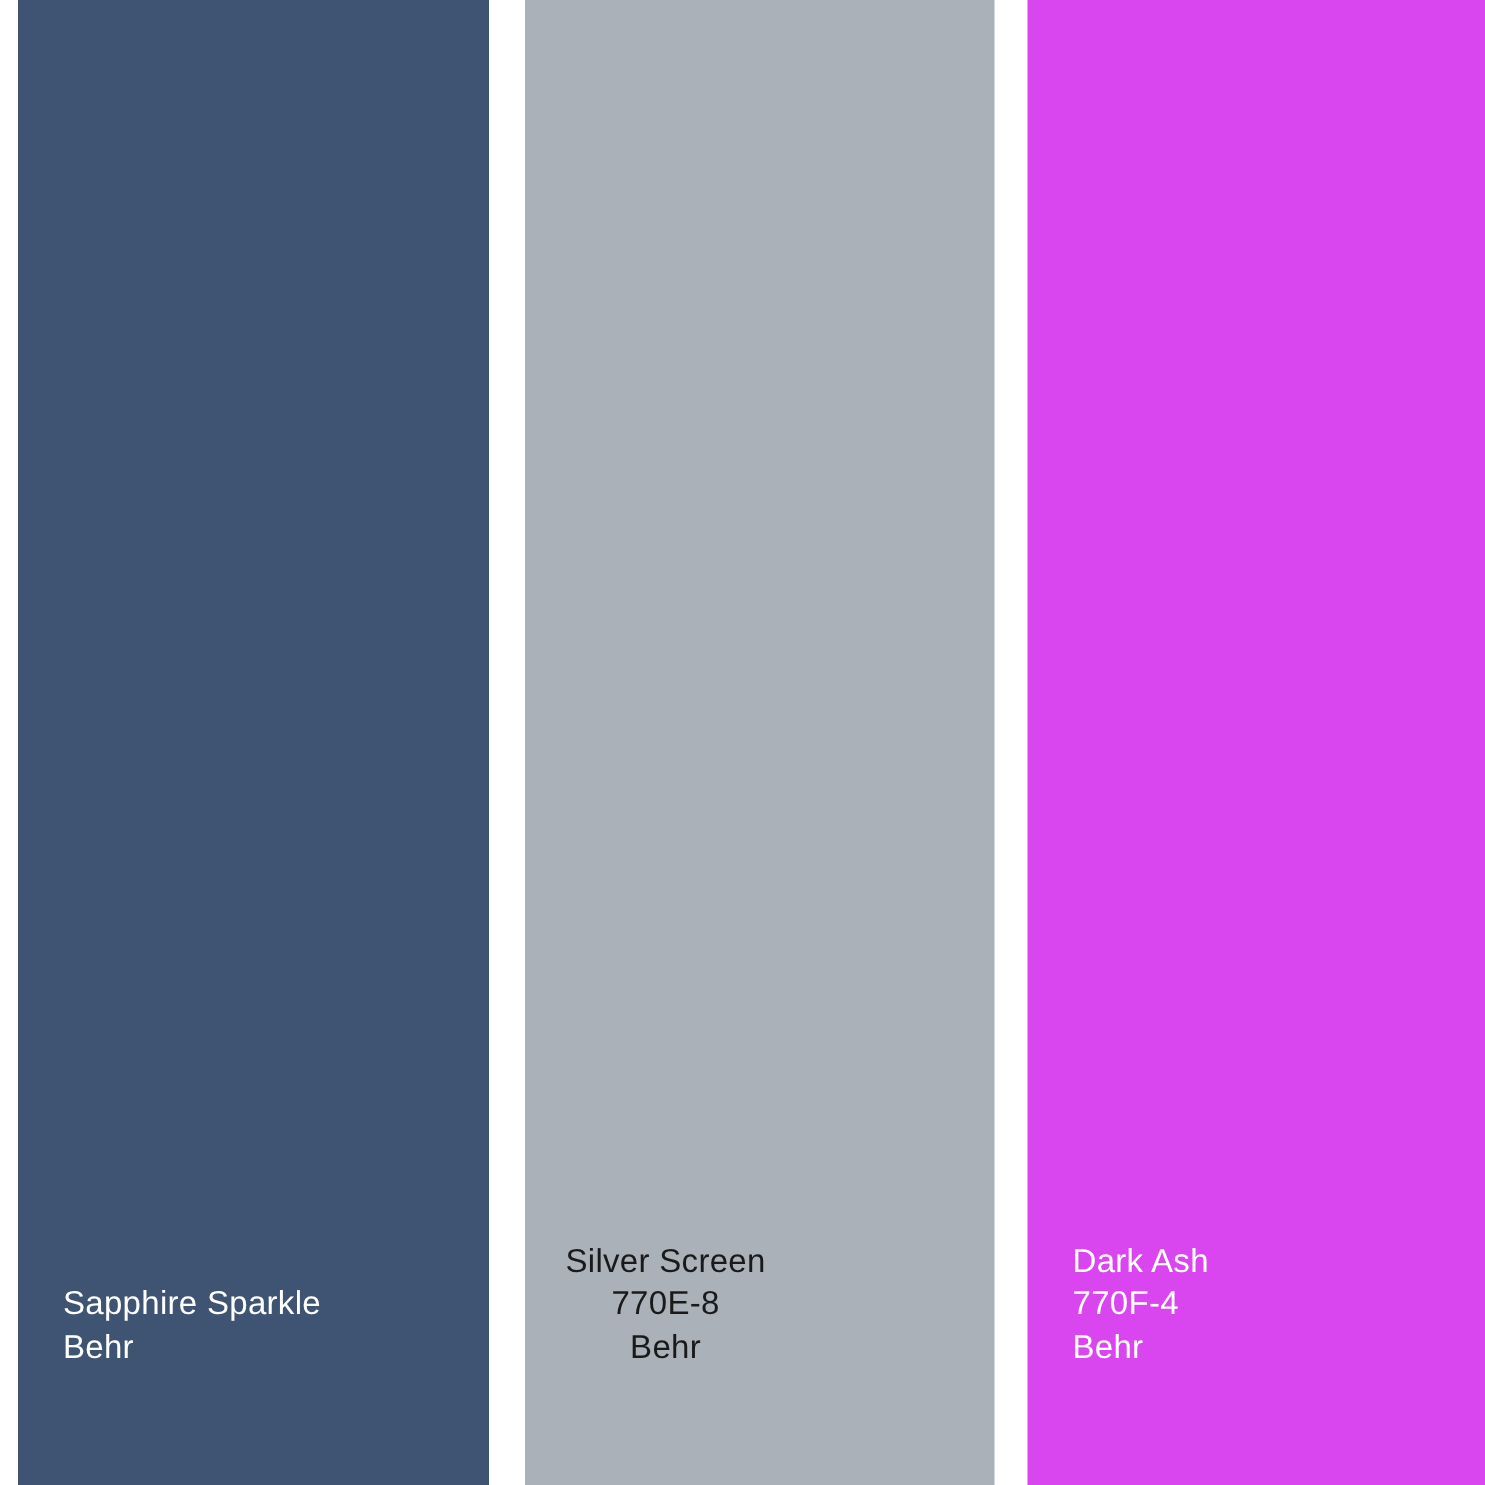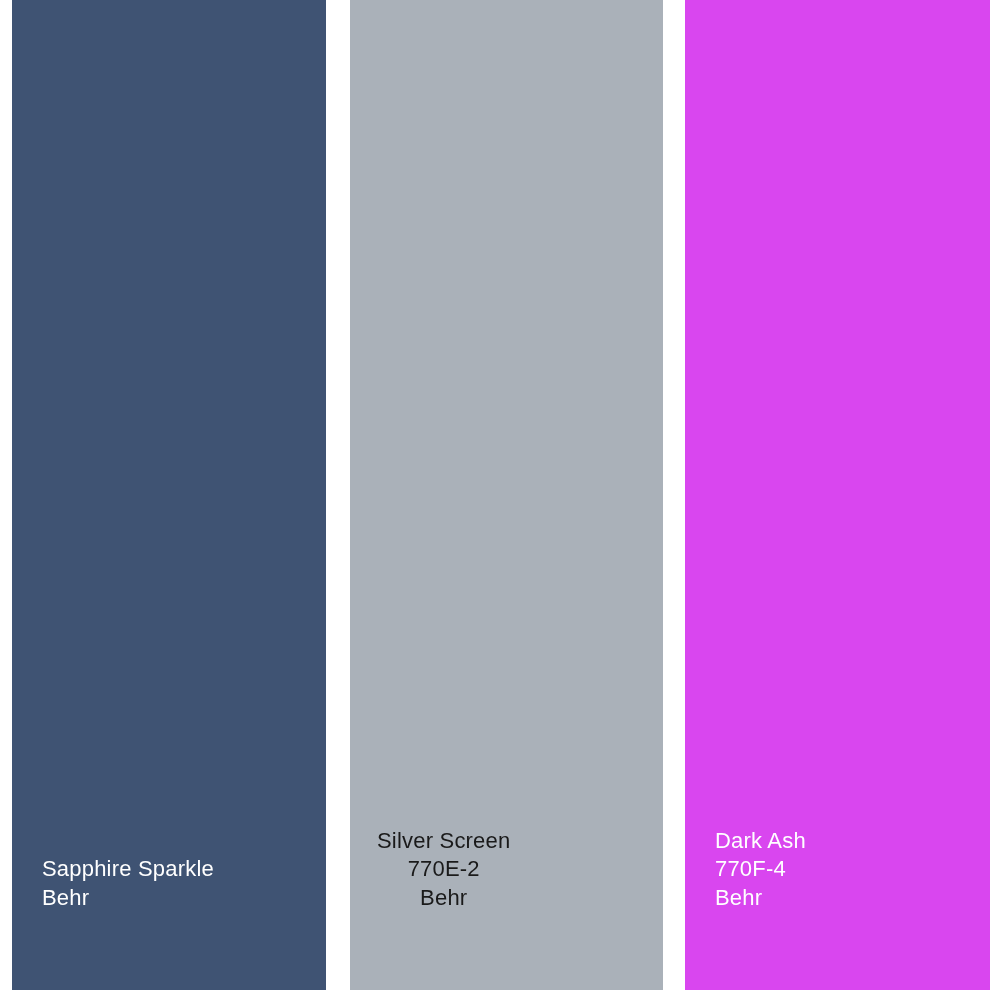--- a/index.html
+++ b/index.html
@@ -65,21 +65,21 @@
   <div class="swatch" id="swatch-0" style="background: rgb(63, 83, 115);">
     <div class="swatch-label" style="color: rgb(255, 255, 255);">
       <span class="label-line">Sapphire Sparkle</span>
       <span class="label-line">Behr</span>
     </div>
   </div>
 
   <div class="swatch" id="swatch-1" style="background: rgb(170, 177, 185);">
     <div class="swatch-label" style="color: rgb(26, 26, 26);">
       <span class="label-line">Silver Screen</span>
-      <span class="label-line">770E-2</span>
+      <span class="label-line">770E-8</span>
       <span class="label-line">Behr</span>
     </div>
   </div>
 
   <div class="swatch" id="swatch-2" style="background: #d946ef;">
     <div class="swatch-label" style="color: rgb(255, 255, 255);">
       <span class="label-line">Dark Ash</span>
       <span class="label-line">770F-4</span>
       <span class="label-line">Behr</span>
     </div>

